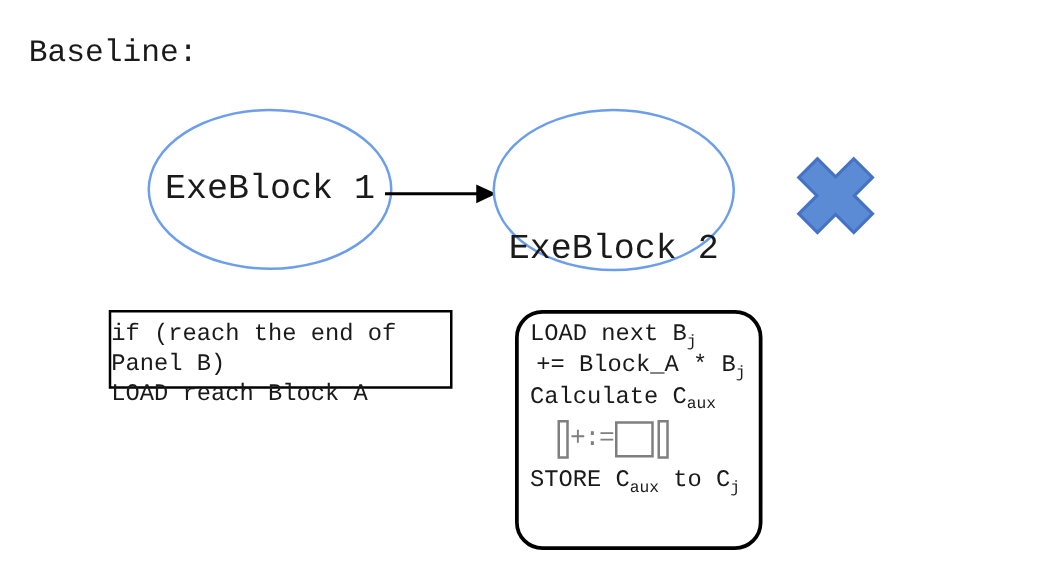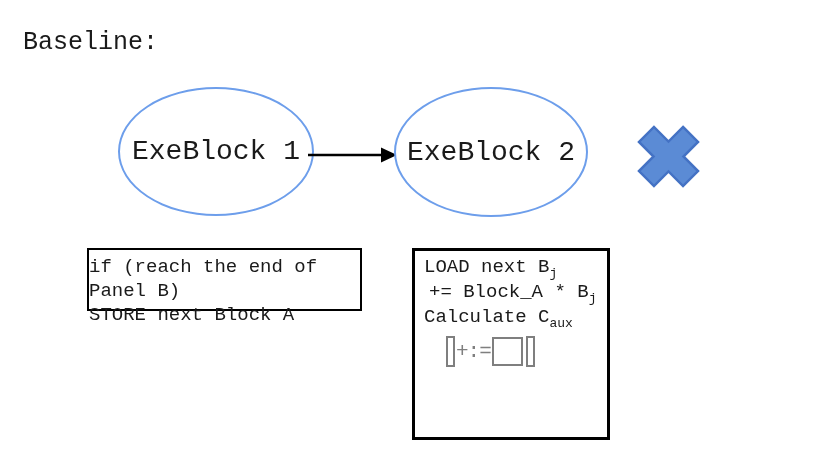--- a/index.html
+++ b/index.html
@@ -101,40 +101,41 @@
 
   <div class="ellipse e1" style="border-color: rgb(109, 158, 235);">
     <span>ExeBlock 1</span>
   </div>
 
   <svg class="arrow-svg" width="92" height="26" viewBox="0 0 92 26">
     <line x1="2" y1="13" x2="76" y2="13" stroke-width="2.5" stroke="#000000"></line>
     <polygon points="75,5.5 91,13 75,20.5" fill="#000000"></polygon>
   </svg>
 
-  <div class="ellipse e2" style="border-color: rgb(109, 158, 235);">
+  <div class="ellipse e2" style="border-color: rgb(109, 158, 235); align-items: flex-end;">
     <span>ExeBlock 2</span>
   </div>
 
   <svg class="xmark-svg" width="71" height="77" viewBox="-7 -7 114 114">
     <polygon points="33,0 67,0 67,33 100,33 100,67 67,67 67,100 33,100 33,67 0,67 0,33 33,33" transform="rotate(45 50 50)" stroke-width="4" fill="#5B8BD5" stroke="#4472C4"></polygon>
   </svg>
 
   <div class="count" style="color: rgb(94, 143, 216);">16</div>
 
   <div class="box1" style="border-color: rgb(0, 0, 0);">
     <div>if (reach the end of Panel B)</div>
-    <div>STORE next Block A</div>
+    <div>LOAD reach Block A</div>
   </div>
 
-  <div class="box2" style="border-color: rgb(0, 0, 0);">
+  <div class="box2" style="border-color: rgb(0, 0, 0); border-radius: 22px;">
     <div class="b2line"><span>LOAD next B</span><sub>j</sub></div>
     <div class="b2line indent"><span>+= Block_A * B</span><sub>j</sub></div>
     <div class="b2line"><span>Calculate C</span><sub>aux</sub></div>
     <div class="graphic">
       <span class="vrect" style="border-color: rgb(127, 127, 127);"></span>
       <span class="op" style="color: rgb(127, 127, 127);">+:=</span>
       <span class="sq" style="border-color: rgb(127, 127, 127);"></span>
       <span class="vrect" style="border-color: rgb(127, 127, 127);"></span>
     </div>
+    <div class="b2line"><span>STORE C</span><sub>aux</sub><span> to C</span><sub>j</sub></div>
   </div>
 
 </div>
 
 </body></html>

